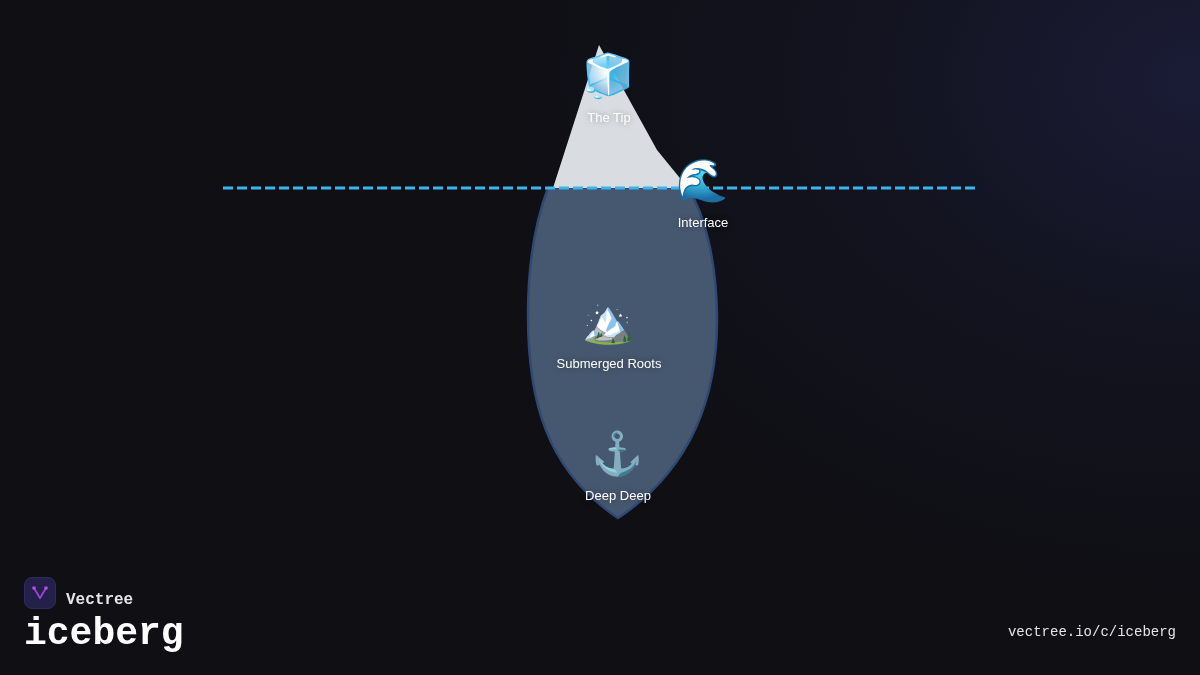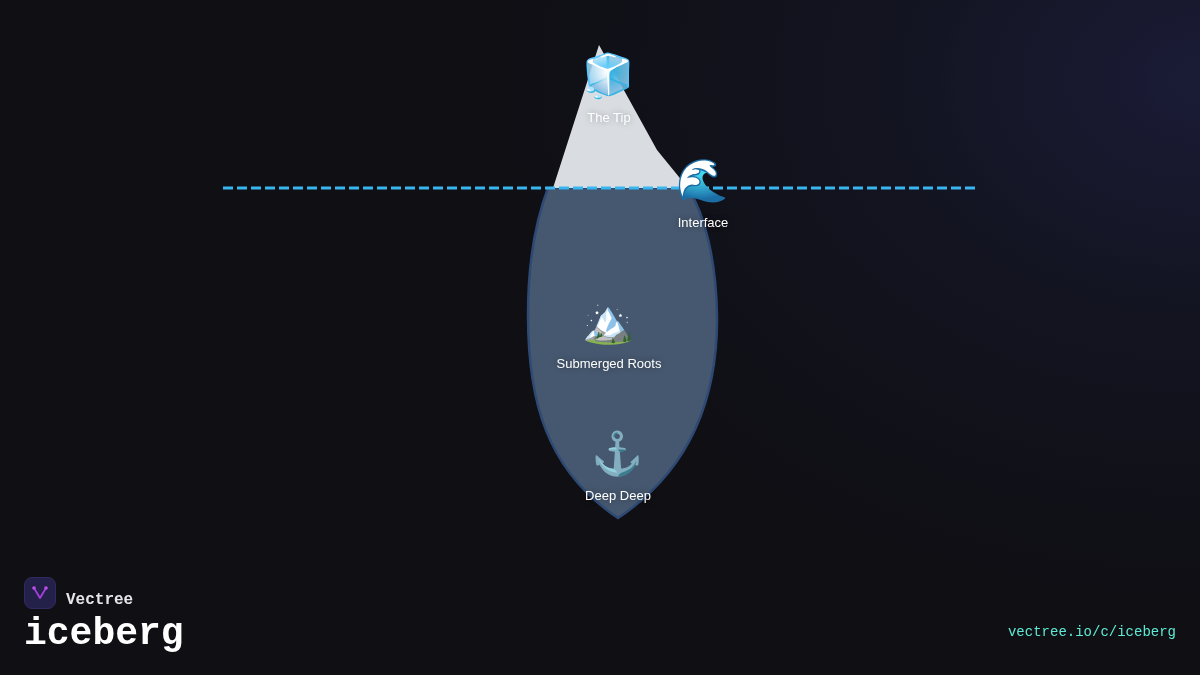--- a/index.html
+++ b/index.html
@@ -28,21 +28,21 @@
     .brand-name {
       margin-left: 10px; color: #e6e6ea; font-weight: bold; font-size: 16px;
       font-family: "Liberation Mono", "DejaVu Sans Mono", monospace;
     }
     .title {
       position: absolute; left: 24px; top: 610px; color: #ffffff;
       font-family: "Liberation Mono", "DejaVu Sans Mono", monospace;
       font-weight: bold; font-size: 38px; line-height: 48px;
     }
     .url {
-      position: absolute; right: 24px; top: 624px; color: #5eead4;
+      position: absolute; right: 24px; top: 624px; color: #e5e5e5;
       font-family: "Liberation Mono", "DejaVu Sans Mono", monospace;
       font-size: 14px;
     }
   </style>
 </head>
 <body>
 
 <div class="bg-glow"></div>
 
 <svg class="diagram" width="1200" height="675" viewBox="0 0 1200 675">

